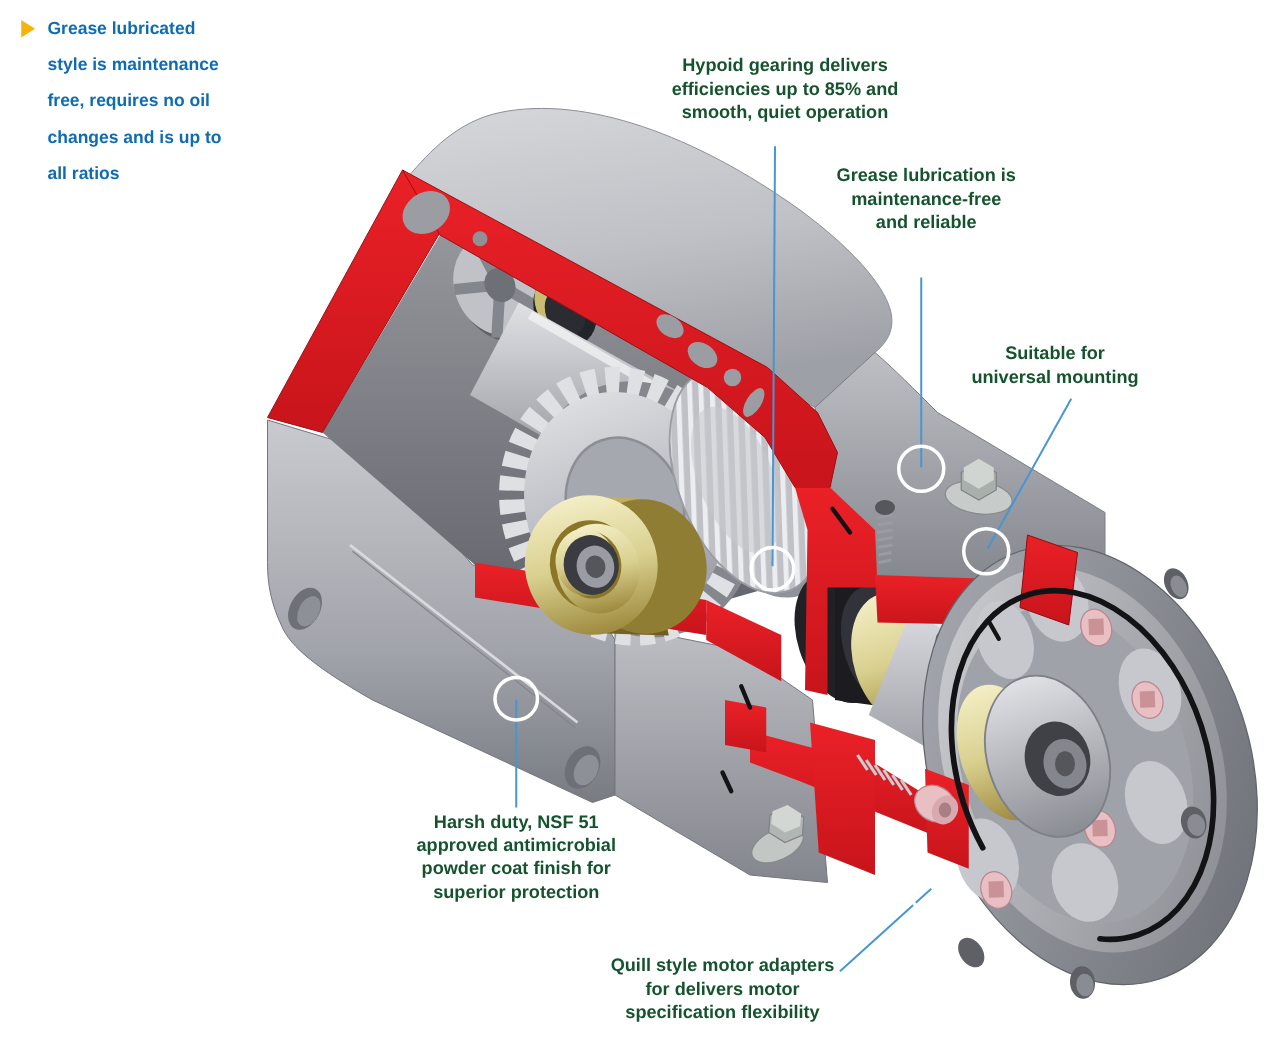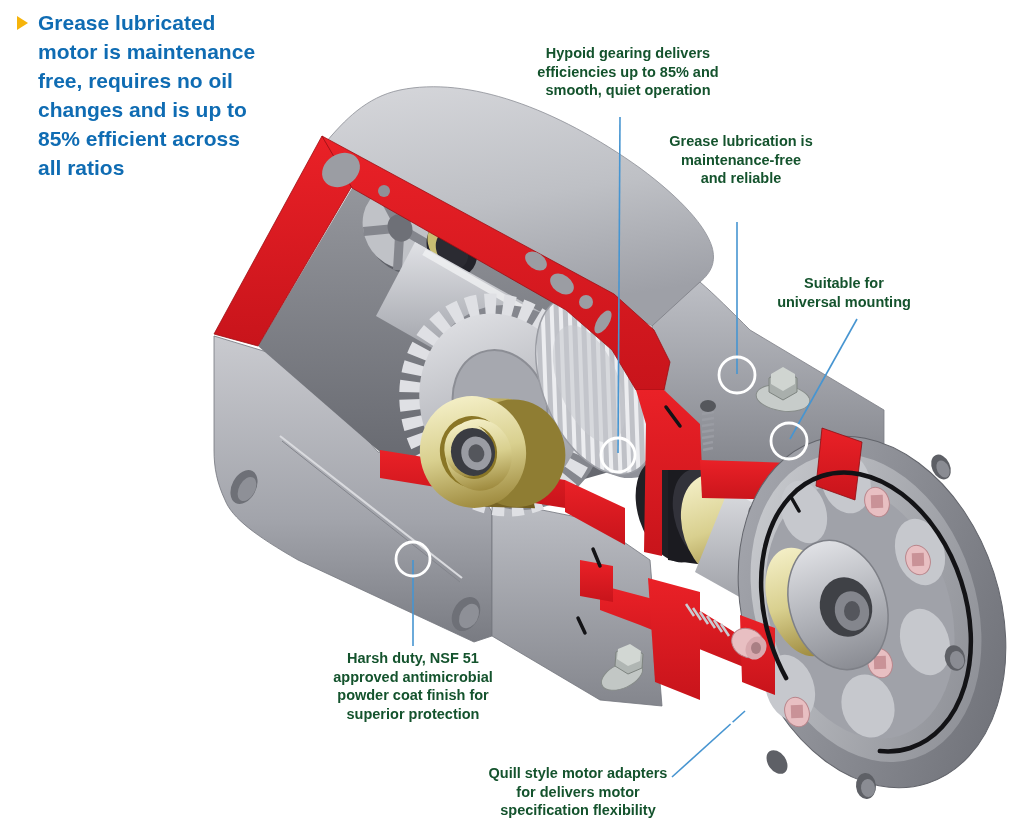--- a/index.html
+++ b/index.html
@@ -1,20 +1,20 @@
 <!DOCTYPE html>
 <html><head>
 <meta charset="utf-8">
 <style>
   html,body{margin:0;padding:0;background:#ffffff;}
   .stage{position:relative;width:1024px;height:840px;background:#ffffff;overflow:hidden;
          font-family:"Liberation Sans",sans-serif;}
   .art{position:absolute;left:0;top:0;}
   .hl{position:absolute;left:38px;top:8px;width:250px;
-      font-weight:bold;font-size:21px;line-height:29px;color:#0F6CB3;}
+      font-weight:bold;font-size:14px;line-height:29px;color:#0F6CB3;}
   .hl span{display:block;}
   .bullet{position:absolute;left:17px;top:16px;width:0;height:0;
           border-left:11px solid #F6B40B;border-top:7px solid transparent;
           border-bottom:7px solid transparent;}
   .co{position:absolute;transform:translateX(-50%);text-align:center;white-space:nowrap;
       font-weight:bold;font-size:14.5px;line-height:18.5px;color:#14532d;}
   .co span{display:block;}
 </style>
 </head>
 <body>
@@ -304,24 +304,23 @@
     <circle cx="737" cy="375" r="18"></circle>
     <circle cx="789" cy="441" r="18"></circle>
     <circle cx="413" cy="559" r="17"></circle>
     <circle cx="747" cy="709" r="21"></circle>
   </g>
 </svg>
 
 <div class="bullet"></div>
 <div class="hl">
   <span>Grease lubricated</span>
-  <span>motor is maintenance</span>
+  <span>style is maintenance</span>
   <span>free, requires no oil</span>
   <span>changes and is up to</span>
-  <span>85% efficient across</span>
   <span>all ratios</span>
 </div>
 
 <div class="co" style="left:628px;top:44px;">
   <span>Hypoid gearing delivers</span>
   <span>efficiencies up to 85% and</span>
   <span>smooth, quiet operation</span>
 </div>
 <div class="co" style="left:741px;top:132px;text-align:center;">
   <span>Grease lubrication is</span>

